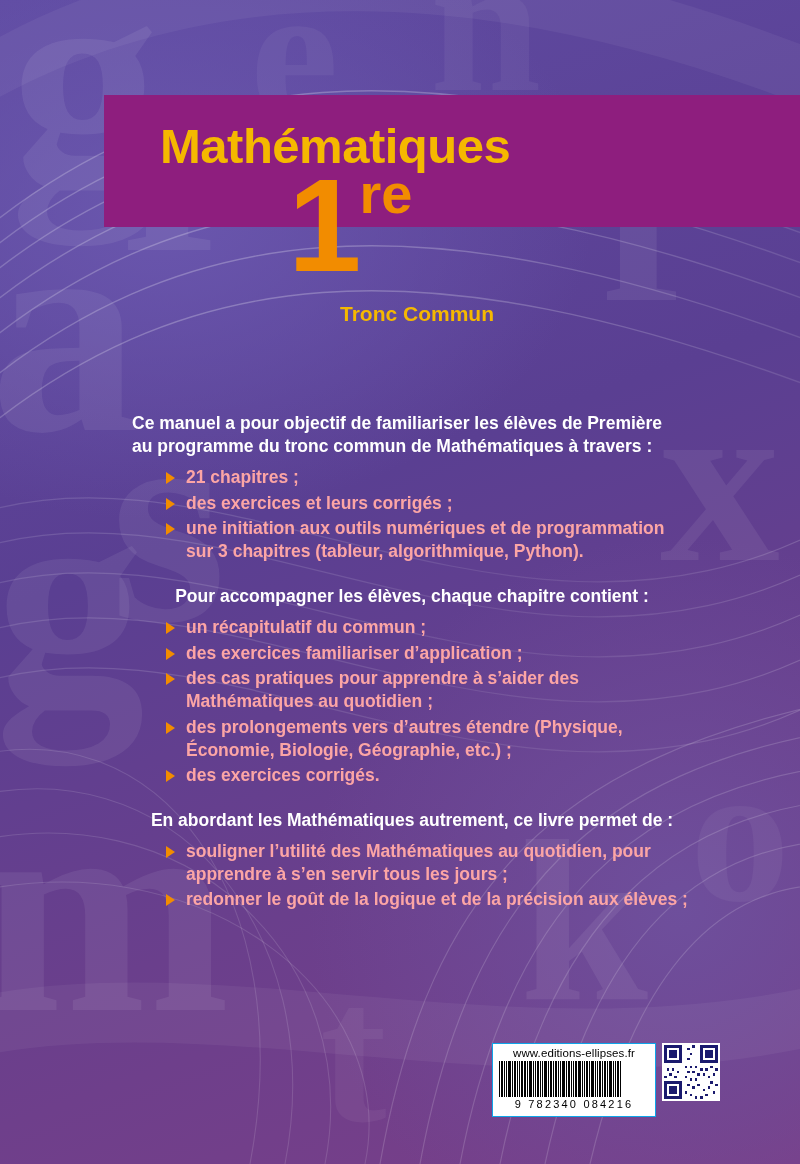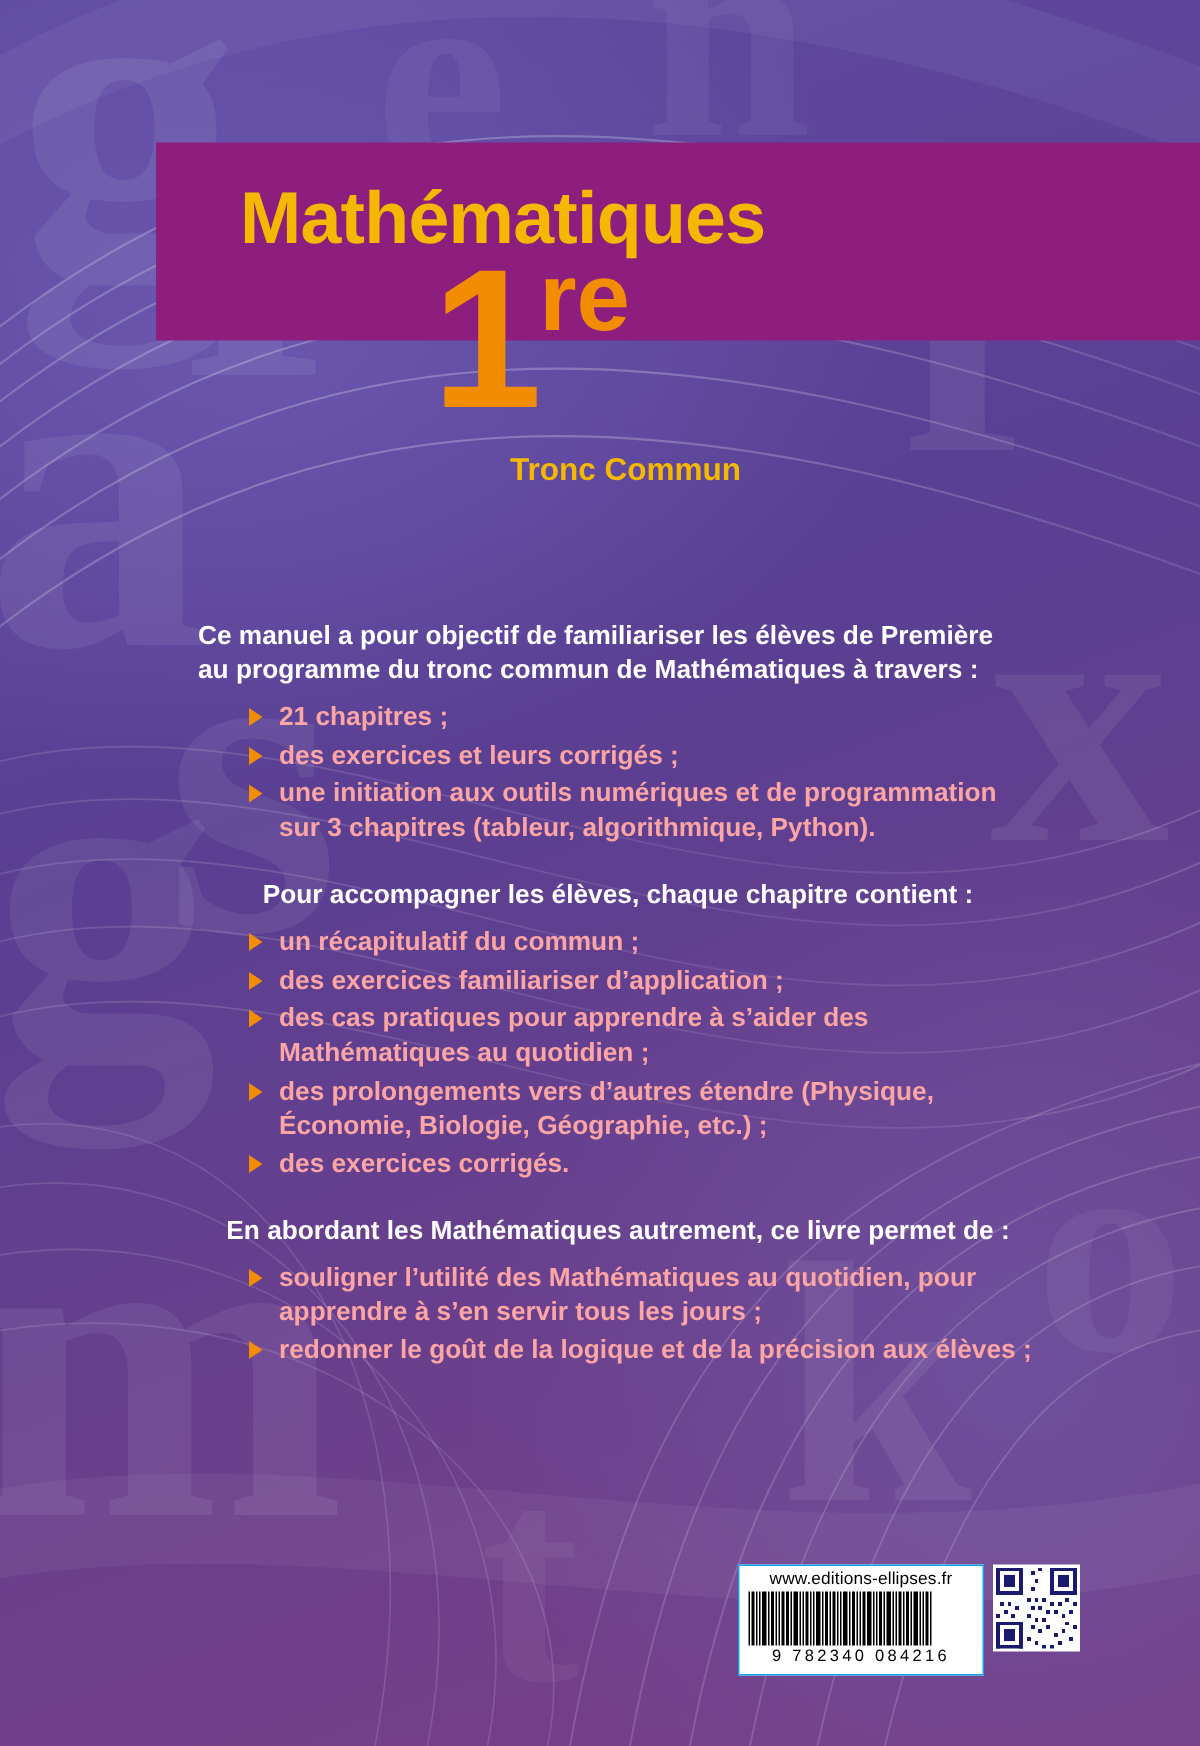--- a/index.html
+++ b/index.html
@@ -59,21 +59,21 @@
     align-items: flex-start;
     color: #f28c00;
     font-weight: bold;
     line-height: 1;
   }
   .level-num {
     font-size: 132px;
     letter-spacing: -4px;
   }
   .level-sup {
-    font-size: 64px;
+    font-size: 56px;
     margin-top: 6px;
     margin-left: 2px;
   }
   .subtitle {
     position: absolute;
     left: 340px;
     top: 302px;
     font-size: 21px;
     font-weight: bold;
     color: #f5b800;

